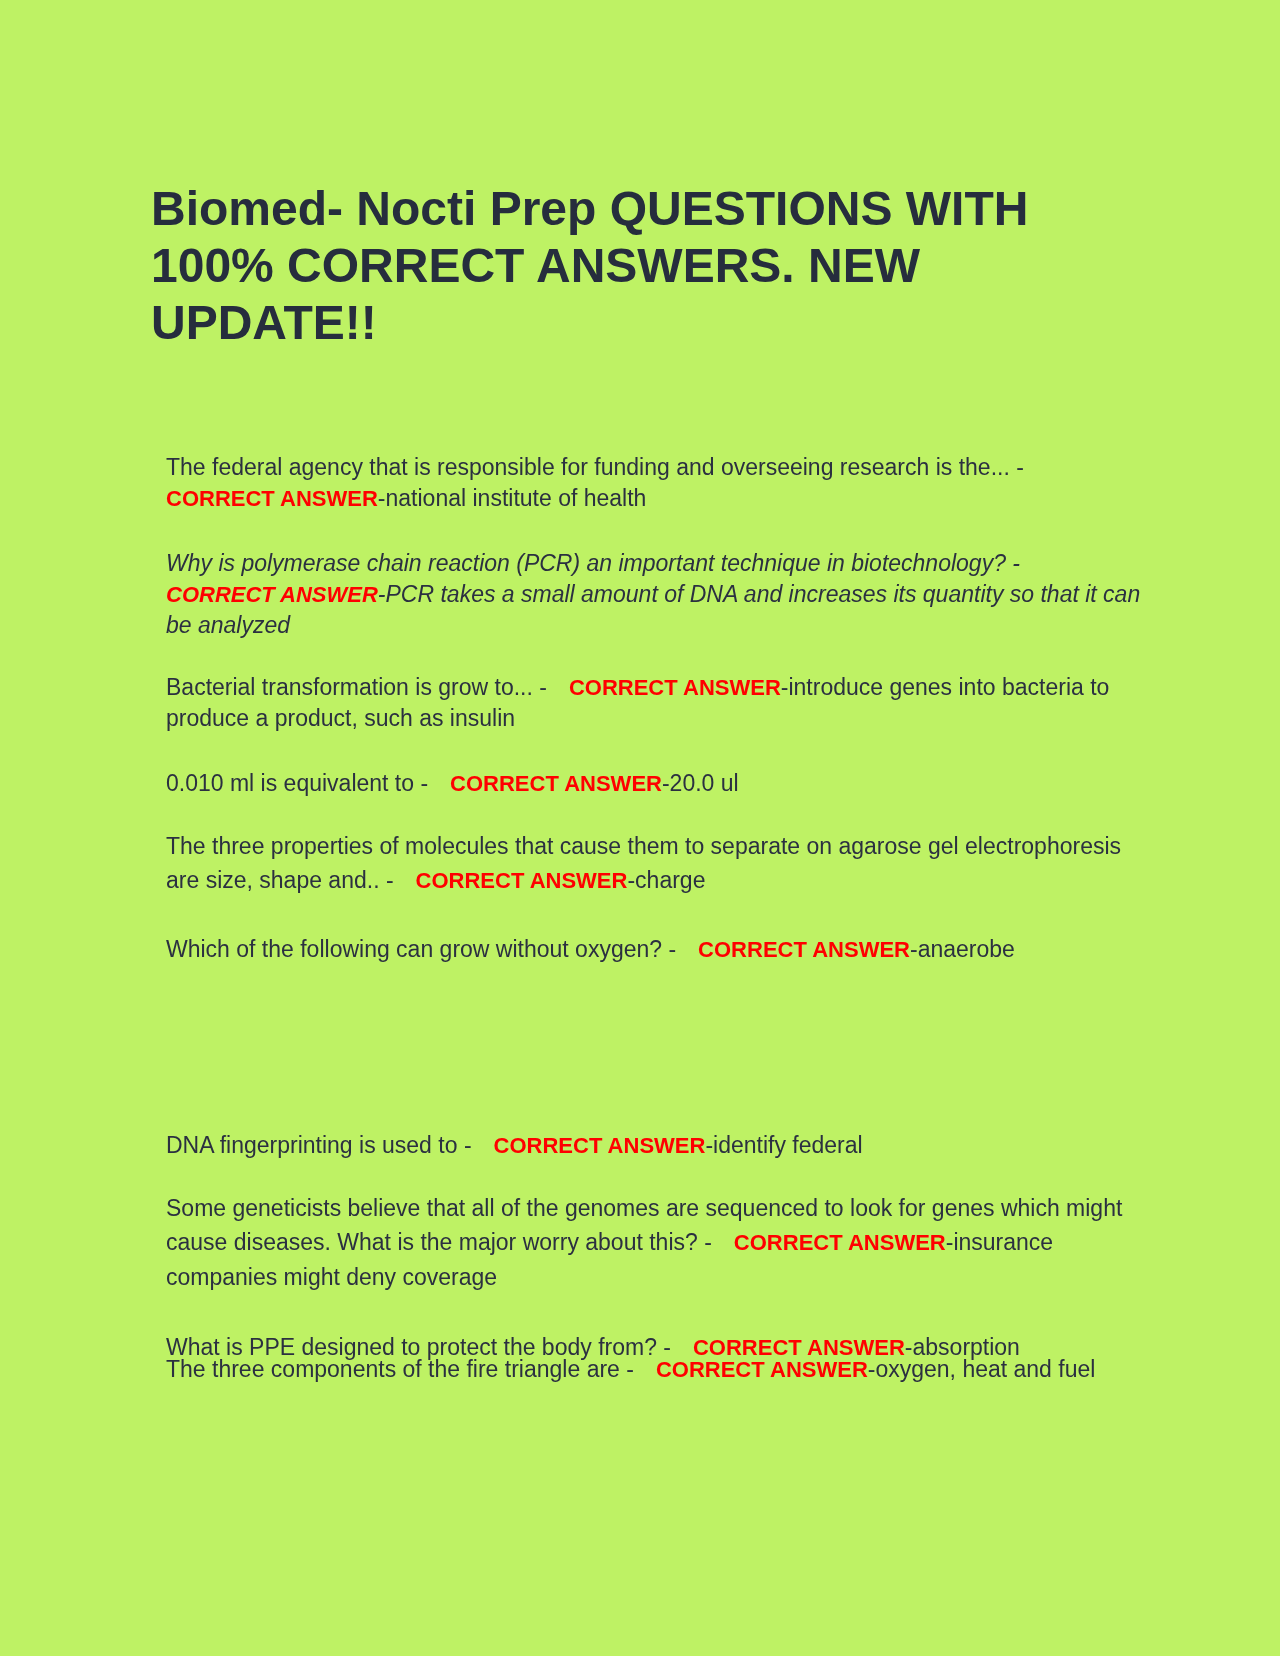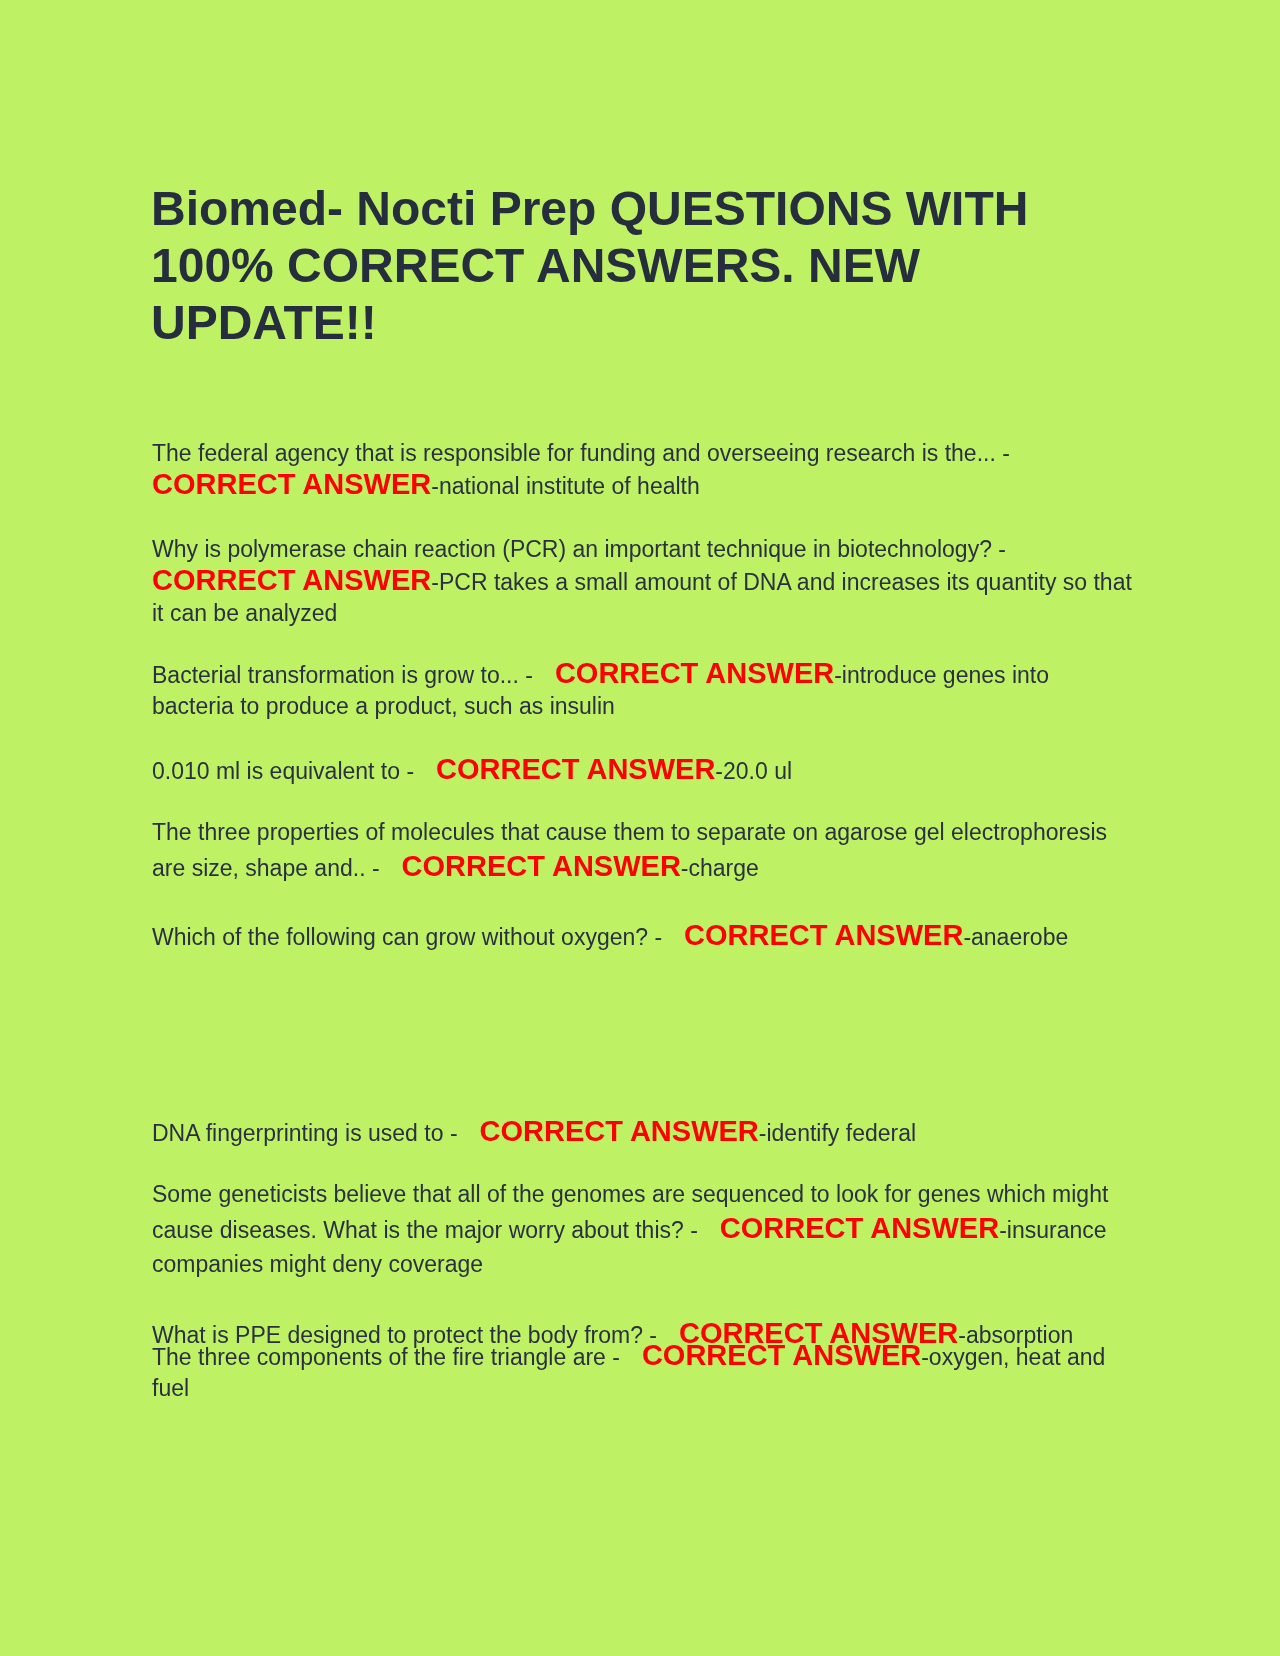--- a/index.html
+++ b/index.html
@@ -3,38 +3,38 @@
 <meta charset="utf-8">
 <style>
   html, body { margin: 0; padding: 0; background: #ffffff; }
   body { width: 1280px; height: 1656px; position: relative; overflow: hidden;
          font-family: "Liberation Sans", sans-serif; color: #2b3040; }
   .page { position: absolute; left: 0; top: 0; width: 1280px; height: 1656px; background: #bef264; }
   .title { position: absolute; left: 151px; top: 180px; width: 1000px;
            font-family: "Liberation Sans", sans-serif; font-weight: bold;
            font-size: 48px; line-height: 57px; color: #262d3d; margin: 0; letter-spacing: 0; }
   .qa { position: absolute; left: 152px; width: 985px; font-size: 23px; line-height: 31px;
-        color: #2b3040; margin: 0; }
+        color: #2b3040; margin: 14px; }
   .qa.tight { line-height: 34px; }
-  .label { color: #ff0000; font-weight: bold; font-size: 29px; }
+  .label { color: #ff0000; font-weight: bold; font-size: 22px; }
   .gap { display: inline-block; width: 22px; }
 </style>
 </head>
 <body>
 
 <div class="page">
 
   <h1 class="title">Biomed- Nocti Prep QUESTIONS WITH 100% CORRECT ANSWERS. NEW UPDATE!!</h1>
 
   <p class="qa" style="top:438px;">
     <span>The federal agency that is responsible for funding and overseeing research is the... -</span>
     <br><span class="label">CORRECT ANSWER</span><span>-national institute of health</span>
   </p>
 
-  <p class="qa" style="top:534px;">
+  <p class="qa" style="top:534px;font-style:italic;">
     <span>Why is polymerase chain reaction (PCR) an important technique in biotechnology? -</span>
     <br><span class="label">CORRECT ANSWER</span><span>-PCR takes a small amount of DNA and increases its quantity so that it can be analyzed</span>
   </p>
 
   <p class="qa" style="top:658px;">
     <span>Bacterial transformation is grow to... -</span><span class="gap"></span><span class="label">CORRECT ANSWER</span><span>-introduce genes into bacteria to produce a product, such as insulin</span>
   </p>
 
   <p class="qa" style="top:754px;">
     <span>0.010 ml is equivalent to -</span><span class="gap"></span><span class="label">CORRECT ANSWER</span><span>-20.0 ul</span>

